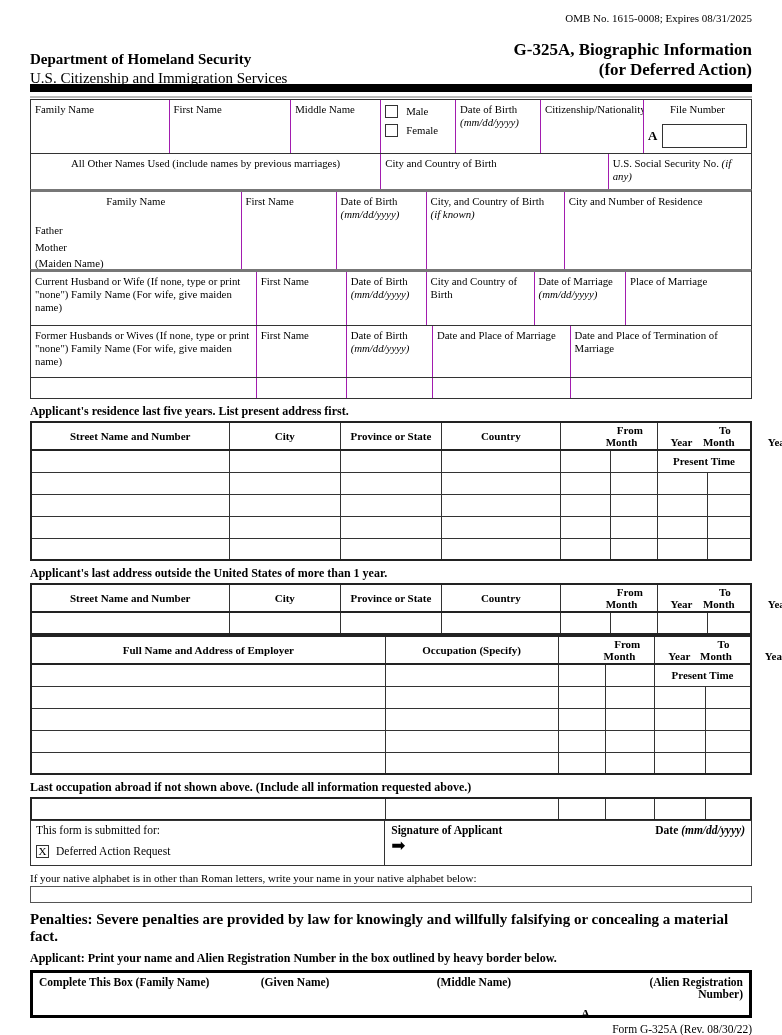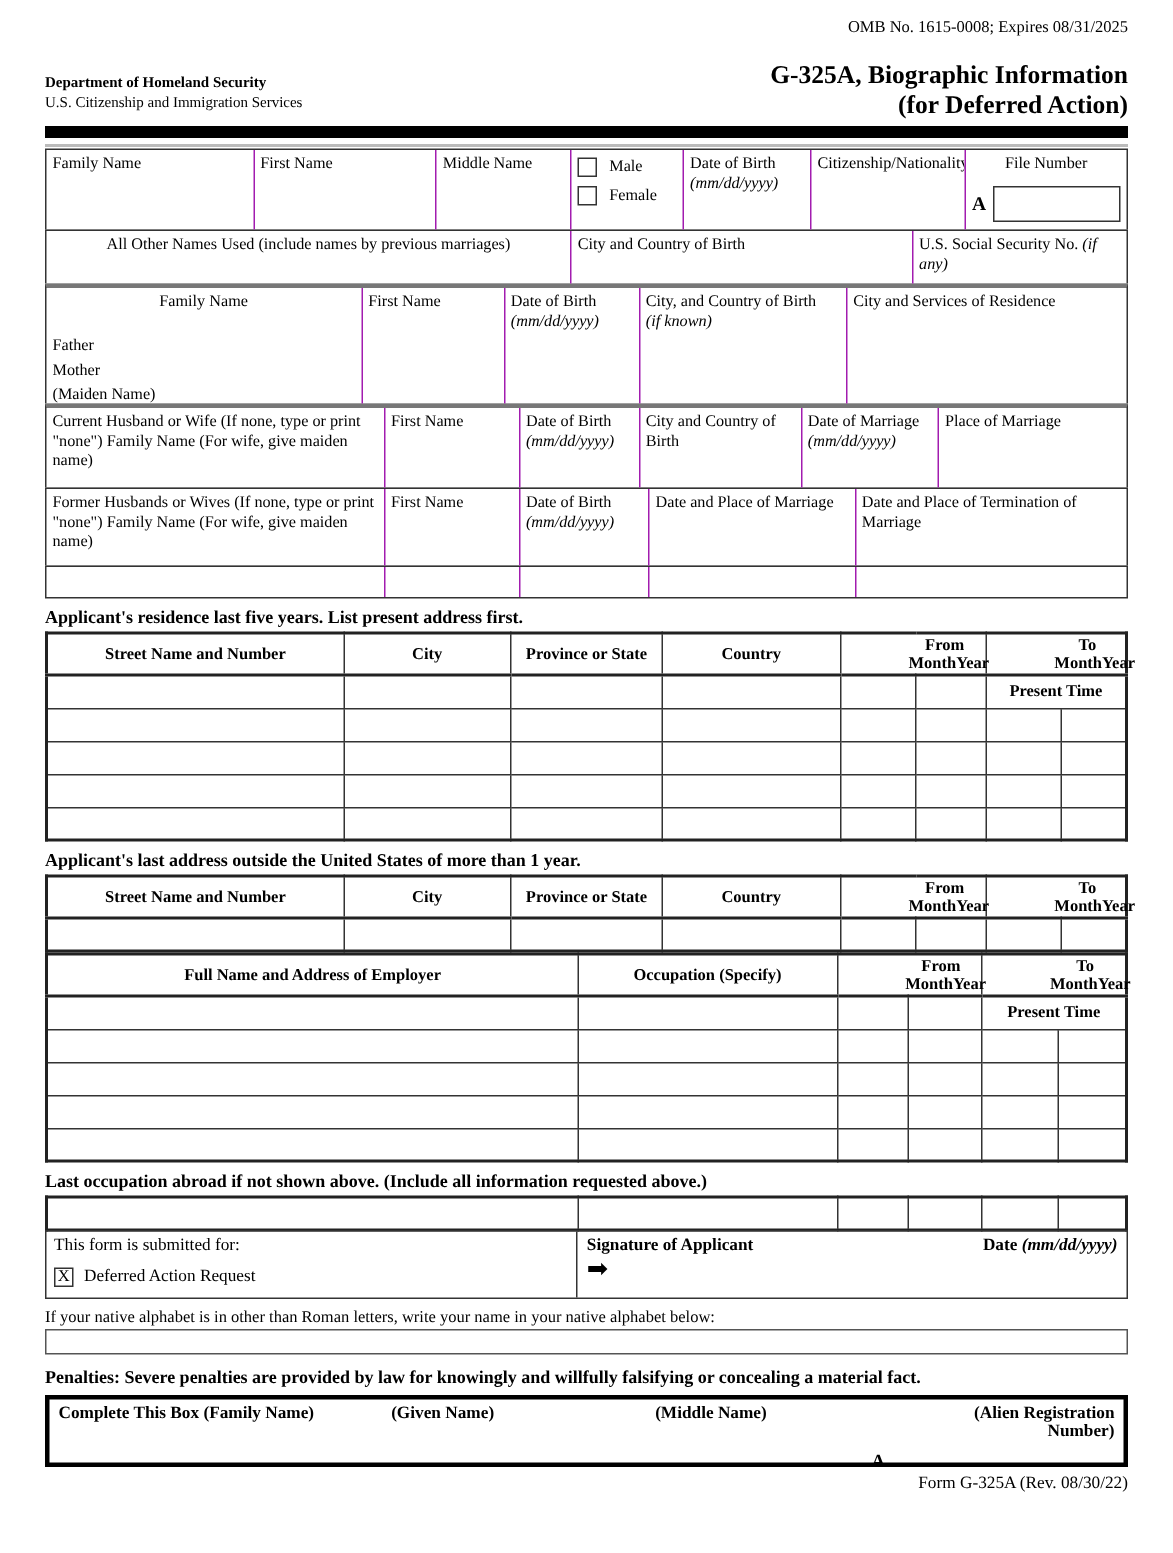--- a/index.html
+++ b/index.html
@@ -3,21 +3,21 @@
 <meta charset="utf-8">
 <style>
   * { margin:0; padding:0; box-sizing:border-box; }
   html,body { width:782px; height:1035px; background:#fff; overflow:hidden;
     font-family:"Liberation Serif", serif; color:#000; }
   #page { position:relative; width:782px; height:1035px; }
   .content { position:absolute; left:30px; width:722px; }
 
   
   .omb { position:absolute; top:12px; right:30px; font-size:11px; }
-  .dept { position:absolute; top:50px; left:30px; font-size:10px; line-height:1.25; }
+  .dept { position:absolute; top:50px; left:30px; font-size:15px; line-height:1.25; }
   .dept .b { font-weight:bold; }
   .title { position:absolute; top:40px; right:30px; text-align:right;
     font-weight:bold; font-size:17px; line-height:1.15; }
   .blackbar { position:absolute; top:84px; left:30px; width:722px; height:8px; background:#000; }
   .grayline { position:absolute; top:96px; left:30px; width:722px; height:2px; background:#bbb; }
 
   
   .b { font-weight:bold; }
   .it { font-style:italic; }
   .lbl { font-size:10.8px; line-height:1.2; }
@@ -40,35 +40,35 @@
   .ctr { text-align:center; }
 
   
   table { width:722px; border-collapse:collapse; table-layout:fixed;
     border:2px solid #222; }
   th, td { border:1px solid #333; font-size:11px; padding:1px 3px; }
   th { font-weight:bold; border-bottom:2px solid #222; vertical-align:middle; }
   td { height:22px; }
   .period-head { display:flex; flex-direction:column;margin-left:42px; }
   .period-top { text-align:center; font-weight:bold; }
-  .period-sub { display:flex; justify-content:space-between; font-weight:bold; }
+  .period-sub { display:flex; justify-content:space-between; font-weight:bold;gap:33px; }
   .present { text-align:center; font-weight:bold; font-size:11px; }
 
   
   .submit-band { display:flex; border:1px solid #333; margin-top:-1px; height:46px; }
   .submit-left { width:49.2%; border-right:1px solid #333; padding:3px 5px; }
   .submit-right { flex:1; padding:3px 6px; display:flex; flex-direction:column; }
   .sig-row { display:flex; justify-content:space-between; font-weight:bold; font-size:11.5px; }
   .arrow { font-size:17px; line-height:1; margin-top:1px; }
   .deferred-row { display:flex; align-items:center; gap:7px; margin-top:7px; }
 
   .native-label { font-size:11px; margin-top:6px; }
   .native-box { width:722px; height:17px; border:1px solid #555; margin-top:2px; }
 
-  .penalties { font-size:12px; font-weight:bold; margin-top:8px; }
+  .penalties { font-size:15px; font-weight:bold; margin-top:8px; }
   .applicant-note { font-size:12px; font-weight:bold; margin-top:6px; }
 
   .heavybox { border:3px solid #000; height:48px; margin-top:4px; padding:3px 6px; }
   .heavybox .line1 { display:flex; font-size:11.5px; font-weight:bold; }
   .hb-c1 { width:31.5%; } .hb-c2 { width:25%; } .hb-c3 { width:25.5%; }
   .hb-c4 { flex:1; text-align:right; }
   .hb-a { font-weight:bold; font-size:12.5px; margin-top:7px; margin-left:77%; }
 
   .footer { text-align:right; font-size:11.5px; margin-top:5px; }
 </style>
@@ -138,21 +138,21 @@
       </div>
       <div class="cell lbl" style="width:13.2%;"><span>First Name</span></div>
       <div class="cell lbl" style="width:12.5%;">
         <span>Date of Birth</span><br>
         <span class="it">(mm/dd/yyyy)</span>
       </div>
       <div class="cell lbl" style="width:19.2%;">
         <span>City, and Country of Birth</span><br>
         <span class="it">(if known)</span>
       </div>
-      <div class="cell lbl" style="width:26%;"><span>City and Services of Residence</span></div>
+      <div class="cell lbl" style="width:26%;"><span>City and Number of Residence</span></div>
     </div>
 
     <div class="band thicktop" style="height:57px;">
       <div class="cell lbl" style="width:31.2%;"><span>Current Husband or Wife (If none, type or print "none") Family Name (For wife, give maiden name)</span></div>
       <div class="cell lbl" style="width:12.5%;"><span>First Name</span></div>
       <div class="cell lbl" style="width:11.1%;">
         <span>Date of Birth</span><br>
         <span class="it">(mm/dd/yyyy)</span>
       </div>
       <div class="cell lbl" style="width:15%;"><span>City and Country of Birth</span></div>
@@ -433,20 +433,21 @@
           <span><span>Date </span><span class="it">(mm/dd/yyyy)</span></span>
         </div>
         <div class="arrow">➡</div>
       </div>
     </div>
 
     <div class="native-label">If your native alphabet is in other than Roman letters, write your name in your native alphabet below:</div>
     <div class="native-box"></div>
 
     <div class="penalties">Penalties: Severe penalties are provided by law for knowingly and willfully falsifying or concealing a material fact.</div>
+    <div class="applicant-note">Applicant: Print your name and Alien Registration Number in the box outlined by heavy border below.</div>
 
     <div class="heavybox">
       <div class="line1">
         <span class="hb-c1">Complete This Box  (Family Name)</span>
         <span class="hb-c2">(Given Name)</span>
         <span class="hb-c3">(Middle Name)</span>
         <span class="hb-c4">(Alien Registration Number)</span>
       </div>
       <div class="hb-a">A</div>
     </div>

